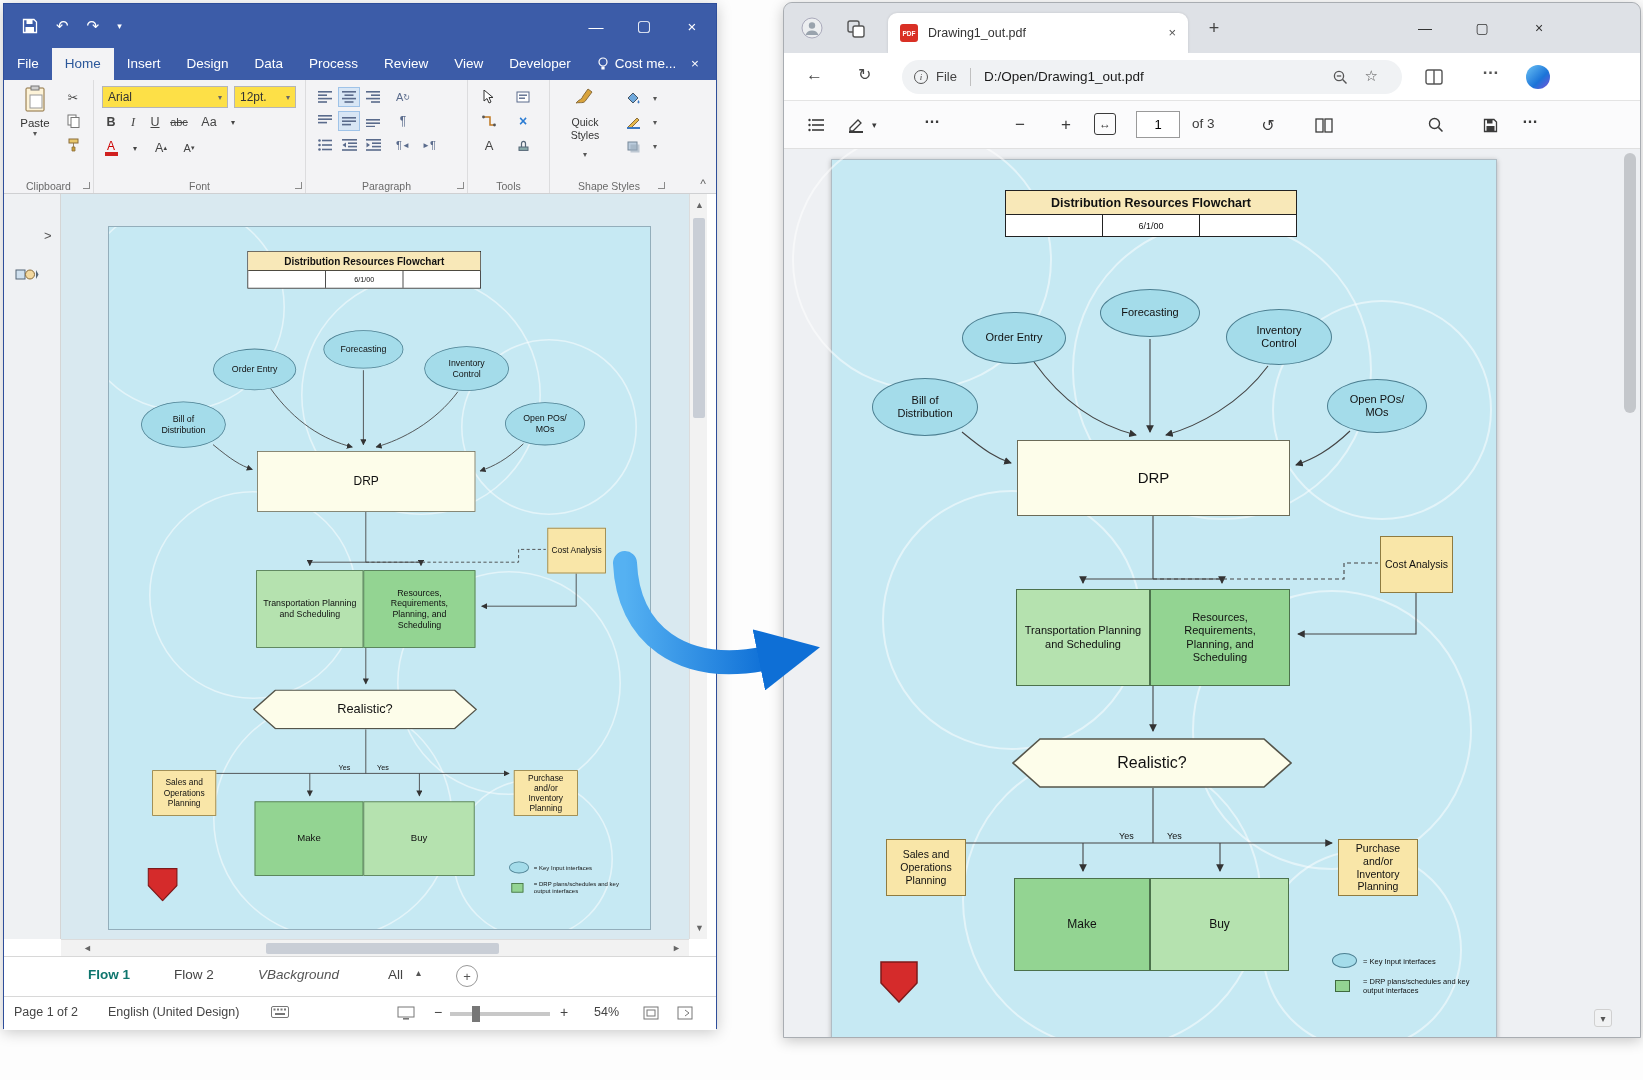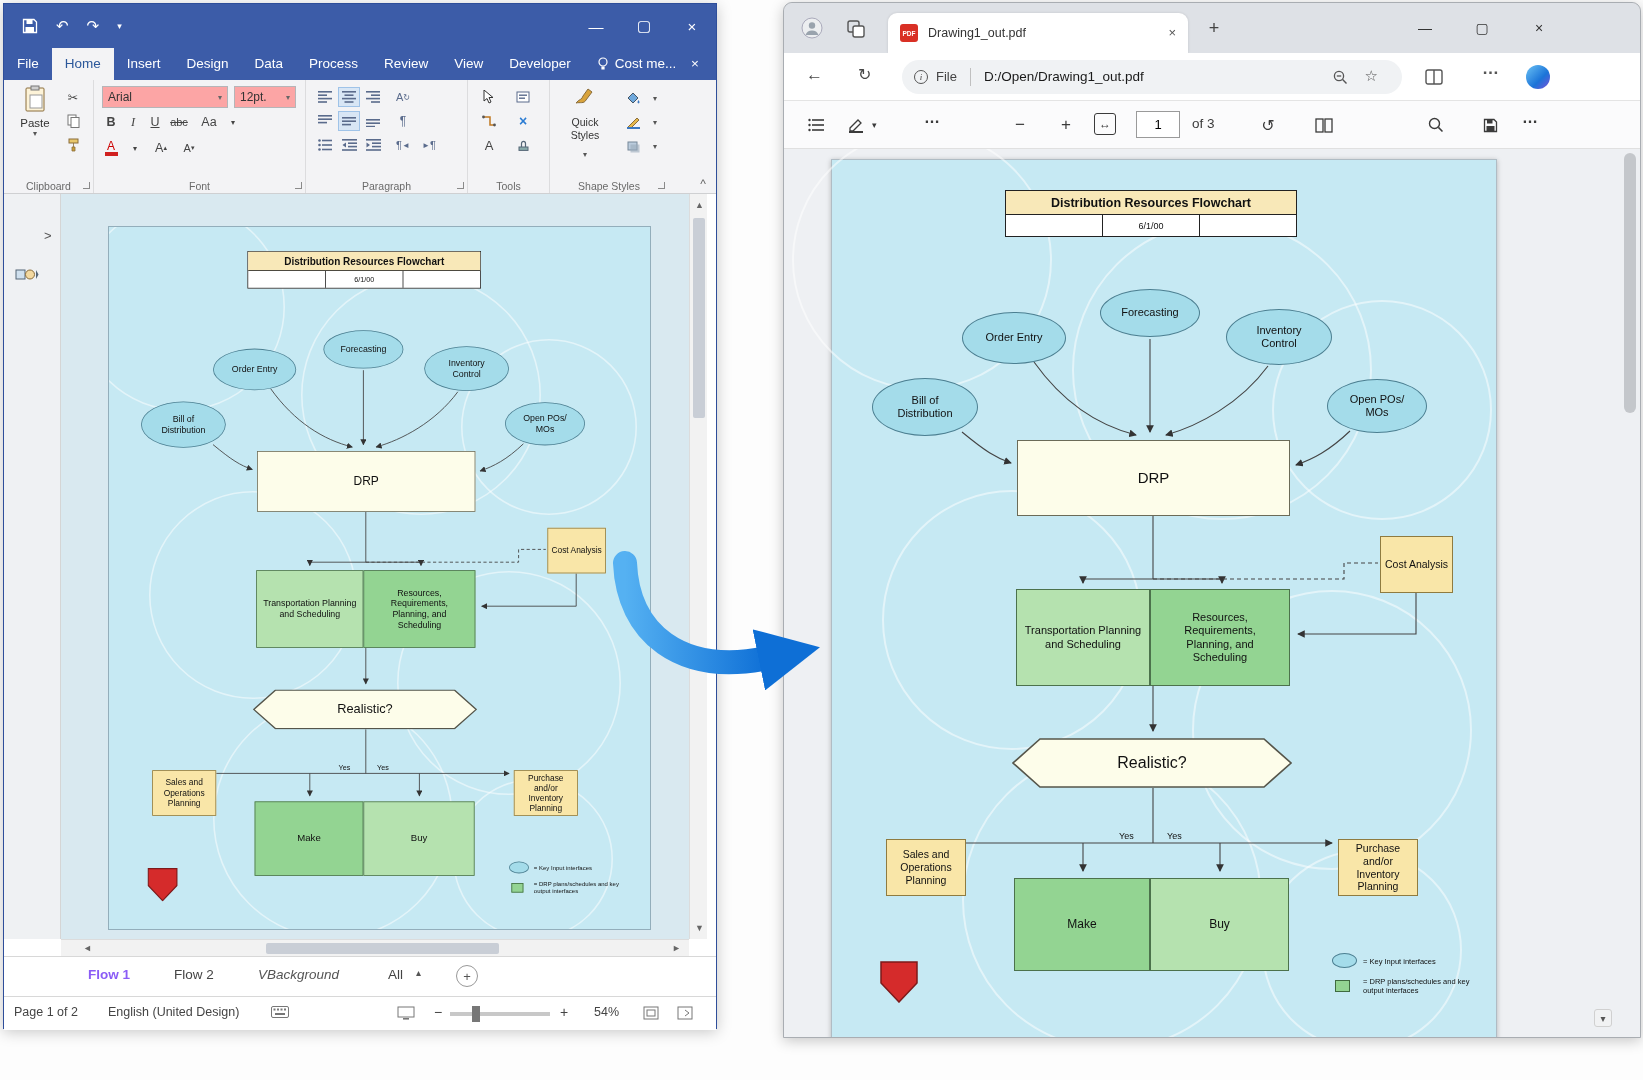--- a/index.html
+++ b/index.html
@@ -16,21 +16,21 @@
 .v-title{position:absolute;left:172px;top:0;height:44px;line-height:44px;font-size:14.5px;white-space:nowrap}
 .v-winbtns{position:absolute;right:0;top:0;height:44px;display:flex}
 .v-winbtn{width:48px;height:44px;display:flex;align-items:center;justify-content:center;font-size:15px}
 .v-tabs{position:absolute;left:0;top:44px;width:100%;height:32px;background:#3c5ca8;display:flex;color:#fff;font-size:13.5px}
 .v-tab{padding:0 13px;line-height:32px;white-space:nowrap}
 .v-tab.active{background:#f3f3f5;color:#2b579a}
 .v-ribbon{position:absolute;left:0;top:76px;width:100%;height:114px;background:#f3f3f5;border-bottom:1px solid #cfd0d2;display:flex}
 .v-group{position:relative;height:100%;border-right:1px solid #dcdcde;flex:none}
 .v-grouplabel{position:absolute;bottom:1px;left:0;right:0;text-align:center;font-size:10.5px;color:#6a6a6a}
 .launcher{position:absolute;right:3px;bottom:4px;width:7px;height:7px;border-right:1.5px solid #8a8a8a;border-bottom:1.5px solid #8a8a8a}
-.combo{position:absolute;background:#fca5a5;border:1px solid #b5b5b8;height:22px;font-size:12px;display:flex;align-items:center;justify-content:space-between;padding:0 5px;color:#333}
+.combo{position:absolute;background:#fde047;border:1px solid #b5b5b8;height:22px;font-size:12px;display:flex;align-items:center;justify-content:space-between;padding:0 5px;color:#333}
 .rsm{position:absolute;width:22px;height:22px;display:flex;align-items:center;justify-content:center;font-size:12.5px;color:#444}
 .pbtn{position:absolute;width:22px;height:20px;display:flex;align-items:center;justify-content:center}
 .v-shapestrip{position:absolute;left:0;top:190px;width:57px;height:745px;background:#eff1f3;border-right:1px solid #d5d5d5}
 .v-canvas{position:absolute;left:57px;top:190px;width:628px;height:745px;background:#d9e9f0;overflow:hidden}
 .v-page{position:absolute;left:47px;top:32px;width:543px;height:704px;background:#c6e9f3;border:1px solid #93aebb;overflow:hidden}
 .v-page .fc{transform:scale(0.8)}
 .v-vscroll{position:absolute;left:685px;top:190px;width:18px;height:745px;background:#f2f2f2;border-left:1px solid #dcdcdc;font-size:9px;color:#666}
 .v-hscroll{position:absolute;left:57px;top:935px;width:628px;height:17px;background:#f2f2f2;border-top:1px solid #dcdcdc;font-size:9px;color:#666}
 .thumb{position:absolute;background:#c9ced6;border-radius:2px}
 .v-pagebar{position:absolute;left:0;top:952px;width:100%;height:40px;background:#fff;border-top:1px solid #d8d8d8;font-size:13.5px;color:#444}
@@ -480,21 +480,21 @@
     <div class="thumb" style="left:3px;top:24px;width:12px;height:200px"></div>
     <span class="a" style="left:5px;bottom:6px">▼</span>
   </div>
   <div class="v-hscroll">
     <span class="a" style="left:22px;top:3px">◄</span>
     <div class="thumb" style="left:205px;top:3px;width:233px;height:11px"></div>
     <span class="a" style="right:8px;top:3px">►</span>
   </div>
 
   <div class="v-pagebar">
-    <span class="a" style="left:84px;top:10px;color:#8b5cf6;font-weight:bold">Flow 1</span>
+    <span class="a" style="left:84px;top:10px;color:#0f766e;font-weight:bold">Flow 1</span>
     <span class="a" style="left:170px;top:10px">Flow 2</span>
     <span class="a" style="left:254px;top:10px;font-style:italic;color:#555">VBackground</span>
     <span class="a" style="left:384px;top:10px">All</span>
     <span class="a" style="left:412px;top:10px;font-size:10px;color:#555">▴</span>
     <span class="a ib" style="left:452px;top:8px;width:22px;height:22px;border:1px solid #999;border-radius:50%;font-size:13px;color:#555">+</span>
   </div>
 
   <div class="v-status">
     <span class="a" style="left:10px;top:8px">Page 1 of 2</span>
     <span class="a" style="left:104px;top:8px">English (United Design)</span>

